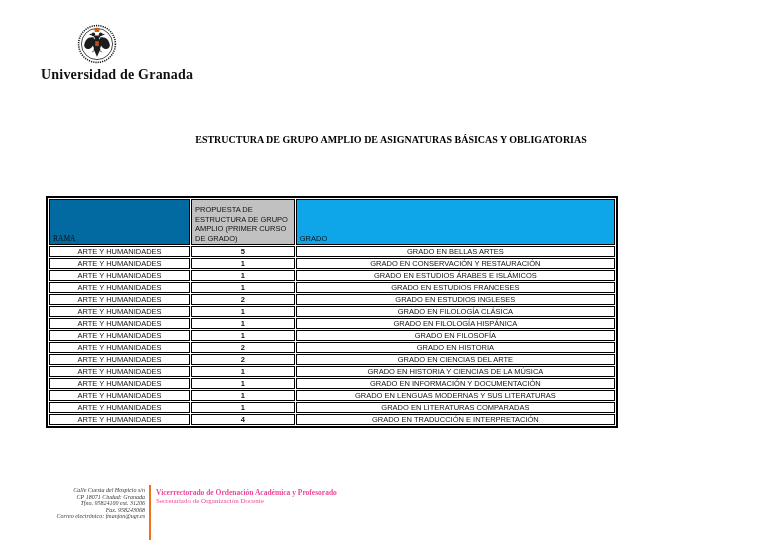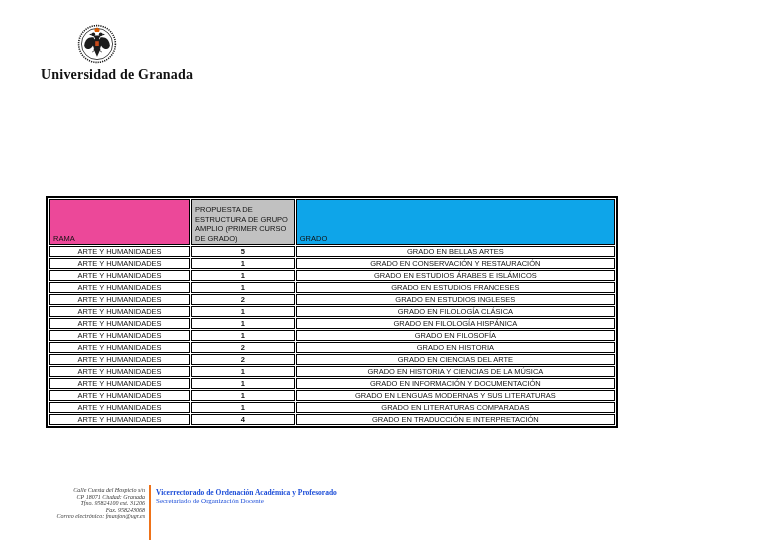--- a/index.html
+++ b/index.html
@@ -42,21 +42,21 @@
   .col-rama  { width:140px; }
   .col-prop  { width:103px; }
   .col-grado { width:317px; }
 
   
   .footer-address {
     position:absolute; left:18px; top:487px; width:127px; text-align:right;
     font-style:italic; font-size:6px; line-height:6.6px; color:#3a3a3a;
   }
   .footer-divider { position:absolute; left:149px; top:485px; width:2px; height:55px; }
-  .footer-dept { position:absolute; left:156px; top:488px; color:#1d4ed8; }
+  .footer-dept { position:absolute; left:156px; top:488px; color:#ec4899; }
   .dept-line-bold { font-weight:bold; font-size:7.5px; line-height:9px; }
   .dept-line { font-size:7px; line-height:9px; }
 </style>
 </head>
 <body>
 
 <div class="page">
 
   <div class="logo-block">
     <svg class="seal" viewBox="0 0 100 100" aria-hidden="true">
@@ -72,32 +72,33 @@
       <path d="M42 34 C29 31 19 40 18 54 C19 62 26 65 33 61 C39 57.5 42 51 43.5 45 Z" fill="#1c1c1c"></path>
       <path d="M58 34 C71 31 81 40 82 54 C81 62 74 65 67 61 C61 57.5 58 51 56.5 45 Z" fill="#1c1c1c"></path>
       <path d="M41 62 L50 82 L59 62 Z" fill="#1c1c1c"></path>
       <path d="M38 70 l6 -4 M62 70 l-6 -4" stroke="#1c1c1c" stroke-width="2"></path>
       <rect x="45.5" y="43" width="9" height="12" fill="#C84B1B"></rect>
     </svg>
     <div class="logo-text">Universidad de Granada</div>
   </div>
 
   <div class="title-block">
+    <div class="title-1">ESTRUCTURA DE GRUPO AMPLIO DE ASIGNATURAS BÁSICAS Y OBLIGATORIAS</div>
   </div>
 
 
   <table class="doc-table">
     <colgroup>
       <col class="col-rama">
         <col class="col-prop">
         <col class="col-grado">
     </colgroup>
     <thead>
       <tr>
-        <th style="background: #ec4899;">RAMA</th>
+        <th style="background: #0369a1; font-family: Liberation Serif, serif;">RAMA</th>
         <th style="background: rgb(193, 193, 193);">PROPUESTA DE ESTRUCTURA DE GRUPO AMPLIO (PRIMER CURSO DE GRADO)</th>
         <th style="background: #0ea5e9;">GRADO</th>
       </tr>
     </thead>
     <tbody>
     <tr>
       <td>ARTE Y HUMANIDADES</td>
       <td class="num">5</td>
       <td>GRADO EN BELLAS ARTES</td>
     </tr>

